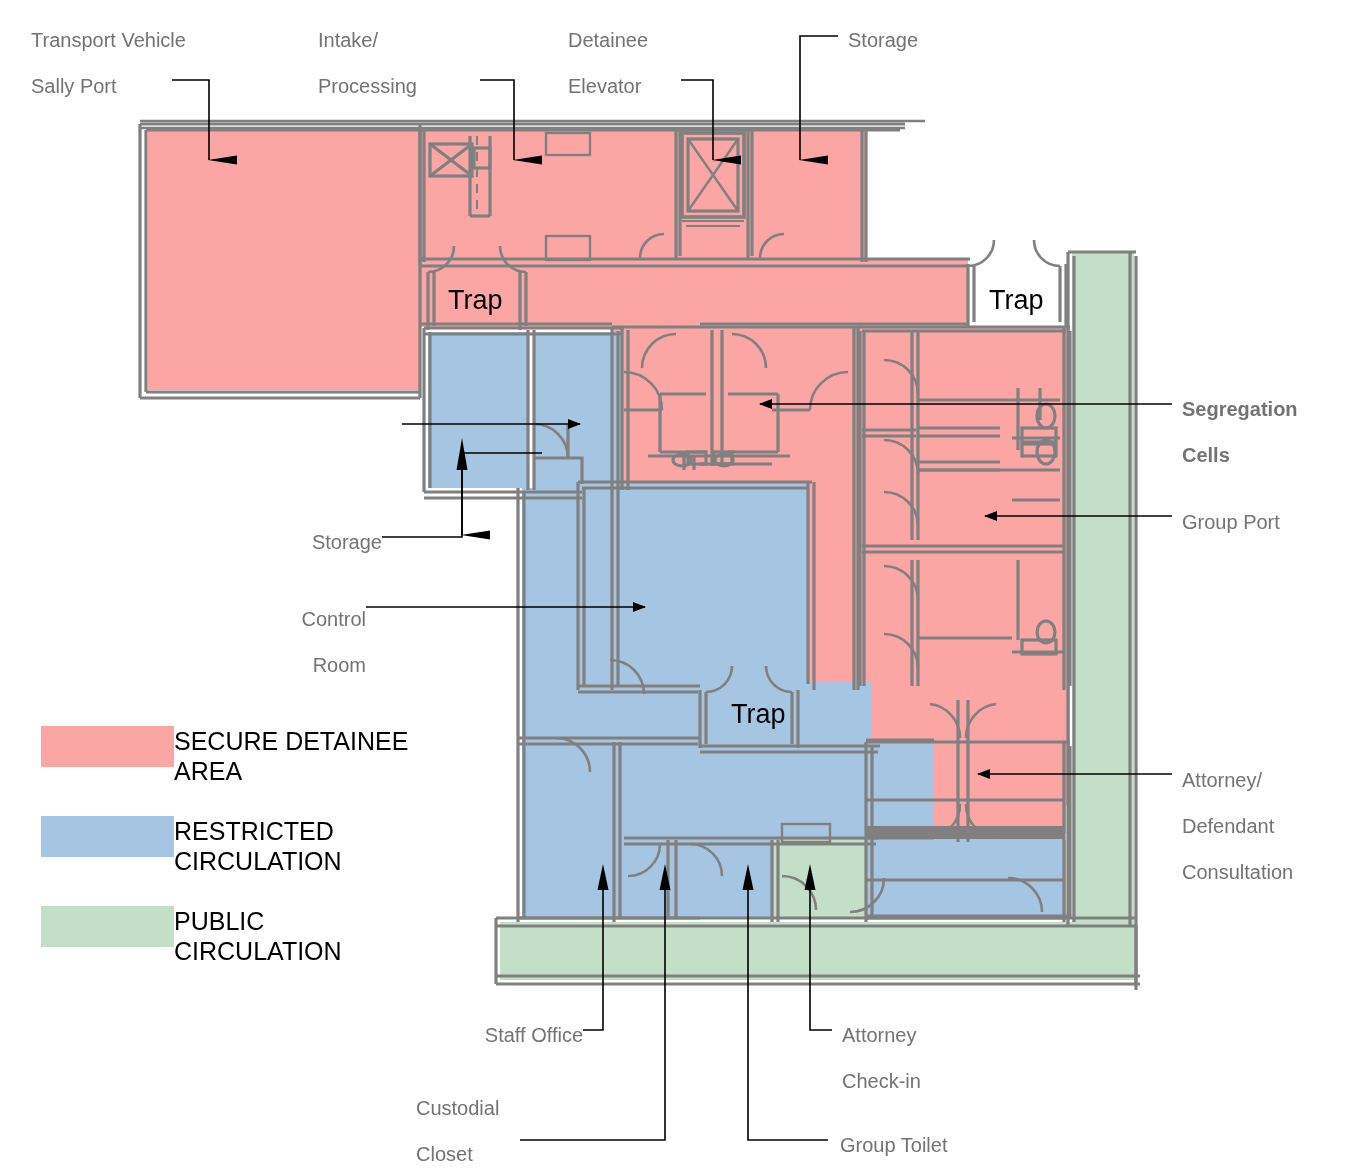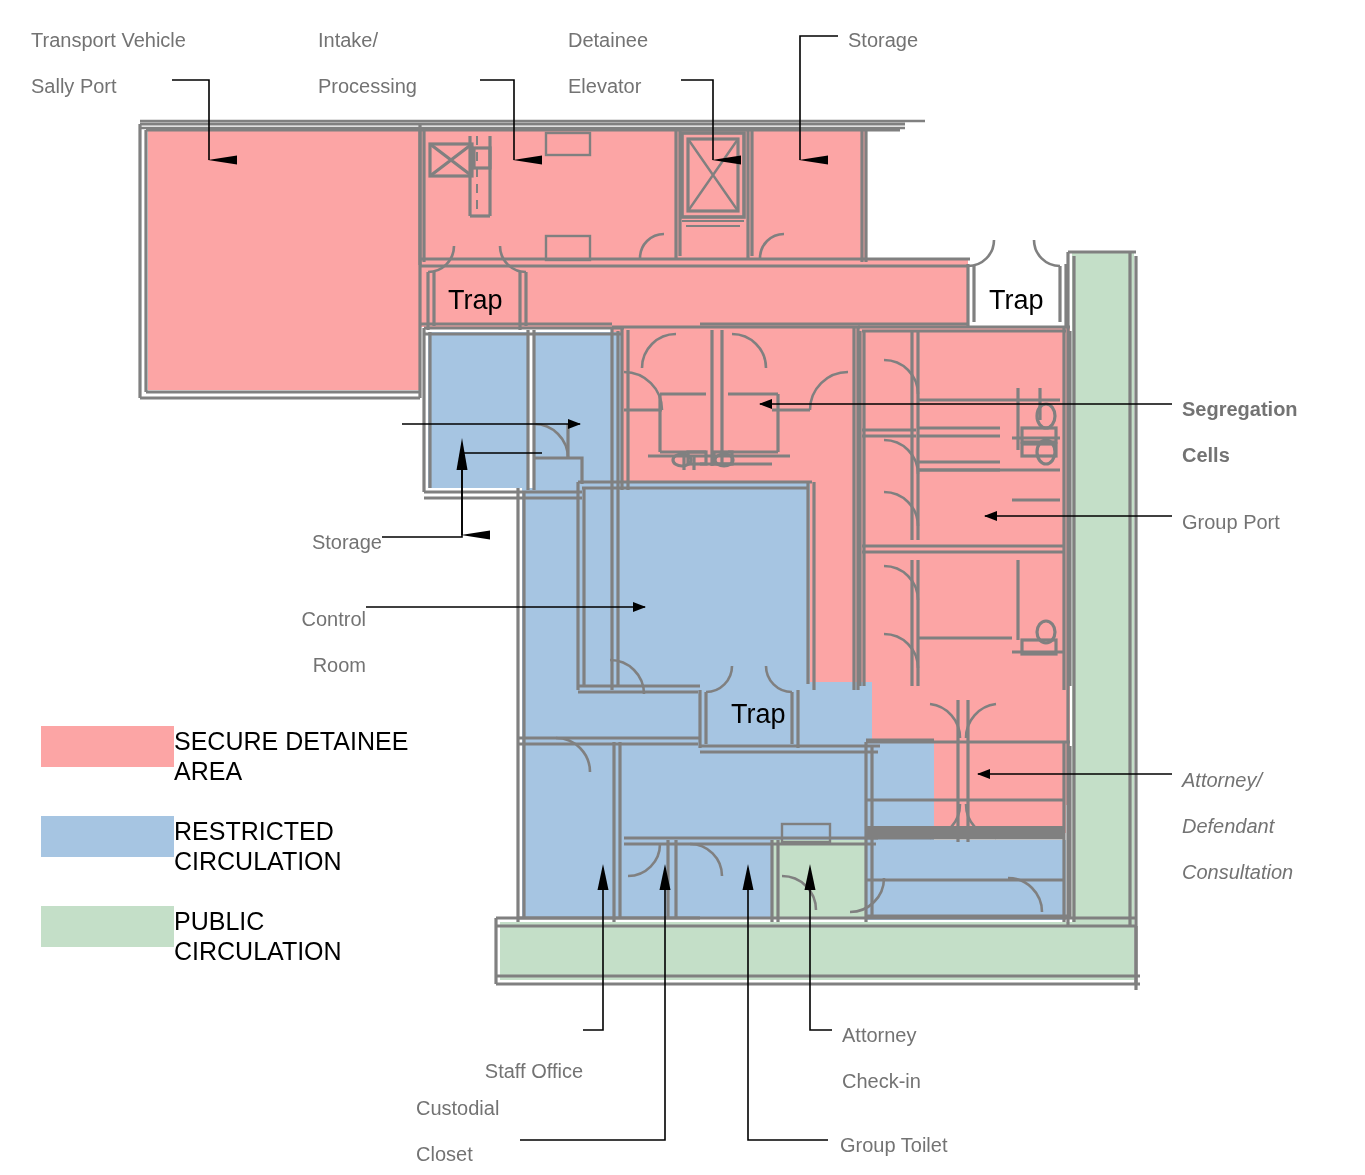--- a/index.html
+++ b/index.html
@@ -316,26 +316,26 @@
     </g>
   </svg>
 
   <div class="lbl" style="left:31px;  top:17px;">Transport Vehicle<br>Sally Port</div>
   <div class="lbl" style="left:568px; top:17px;">Detainee<br>Elevator</div>
   <div class="lbl" style="left:318px; top:17px;">Intake/<br>Processing</div>
   <div class="lbl" style="left:848px; top:17px;">Storage</div>
 
   <div class="lbl" style="left:1182px; top:386px;font-weight:bold;">Segregation<br>Cells</div>
   <div class="lbl" style="left:1182px; top:499px;">Group Port</div>
-  <div class="lbl" style="left:1182px; top:757px;font-style:italic;">Attorney/<br>Defendant<br>Consultation</div>
+  <div class="lbl" style="left:1182px; top:757px;">Attorney/<br>Defendant<br>Consultation</div>
 
   <div class="lbl r" style="left:52px; top:519px; width:330px;">Storage</div>
   <div class="lbl r" style="left:52px; top:589px; width:314px;margin-top:7px;">Control<br>Room</div>
 
-  <div class="lbl r" style="left:240px; top:1048px; width:343px;">Staff Office</div>
+  <div class="lbl r" style="left:240px; top:1012px; width:343px;">Staff Office</div>
   <div class="lbl" style="left:416px; top:1085px;">Custodial<br>Closet</div>
   <div class="lbl" style="left:842px; top:1012px;">Attorney<br>Check-in</div>
   <div class="lbl" style="left:840px; top:1122px;">Group Toilet</div>
 
   <div id="legend">
     <div class="leg-row">
       <div class="leg-sw" style="background:#FCA5A5;"></div>
       <div class="leg-txt">SECURE DETAINEE<br>AREA</div>
     </div>
     <div class="leg-row">

